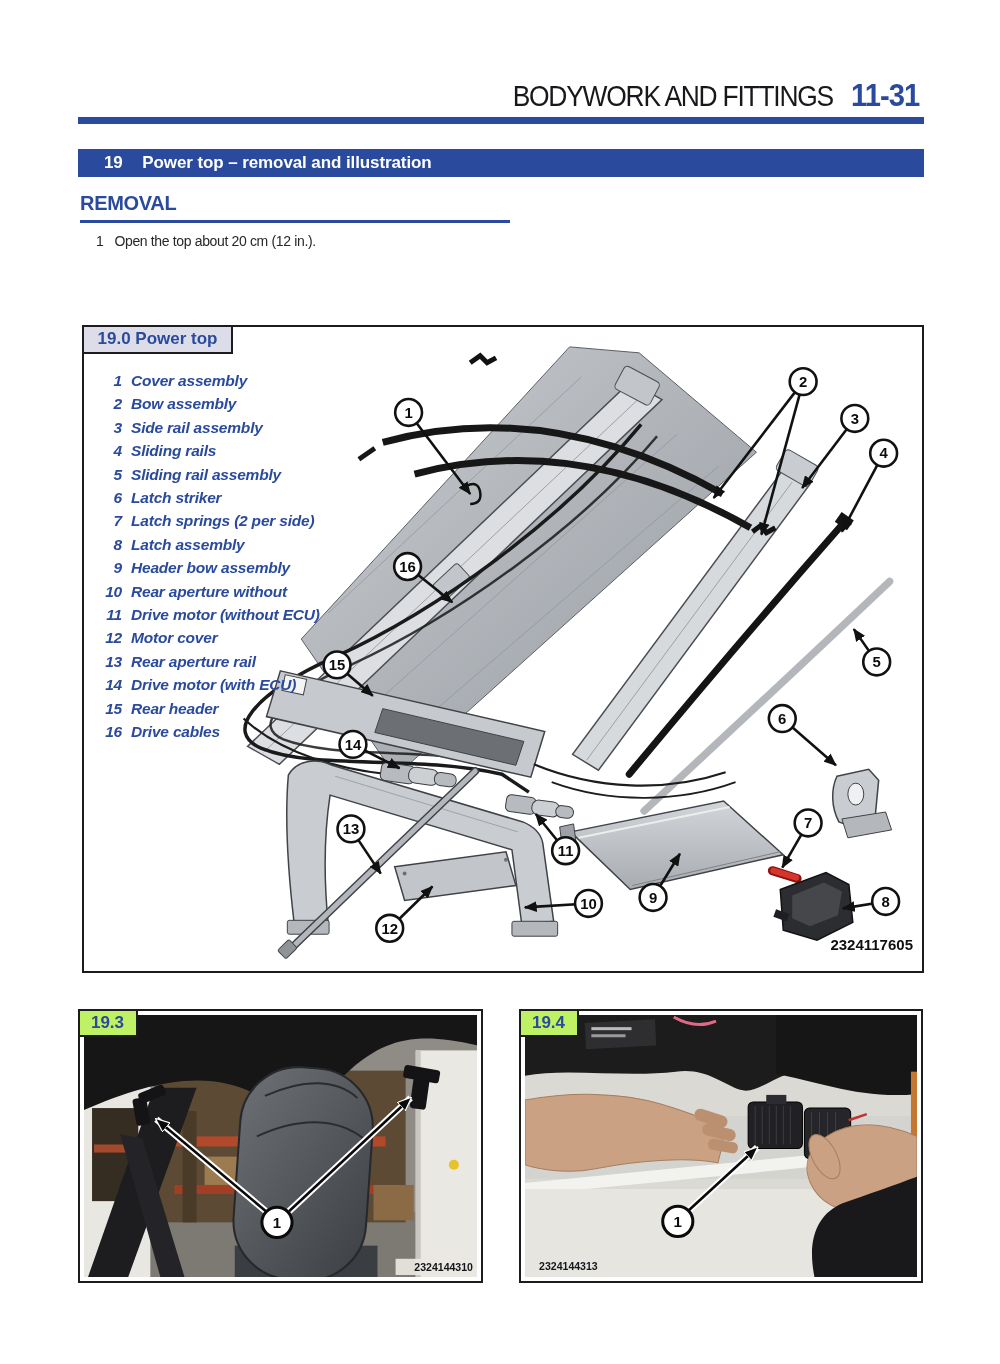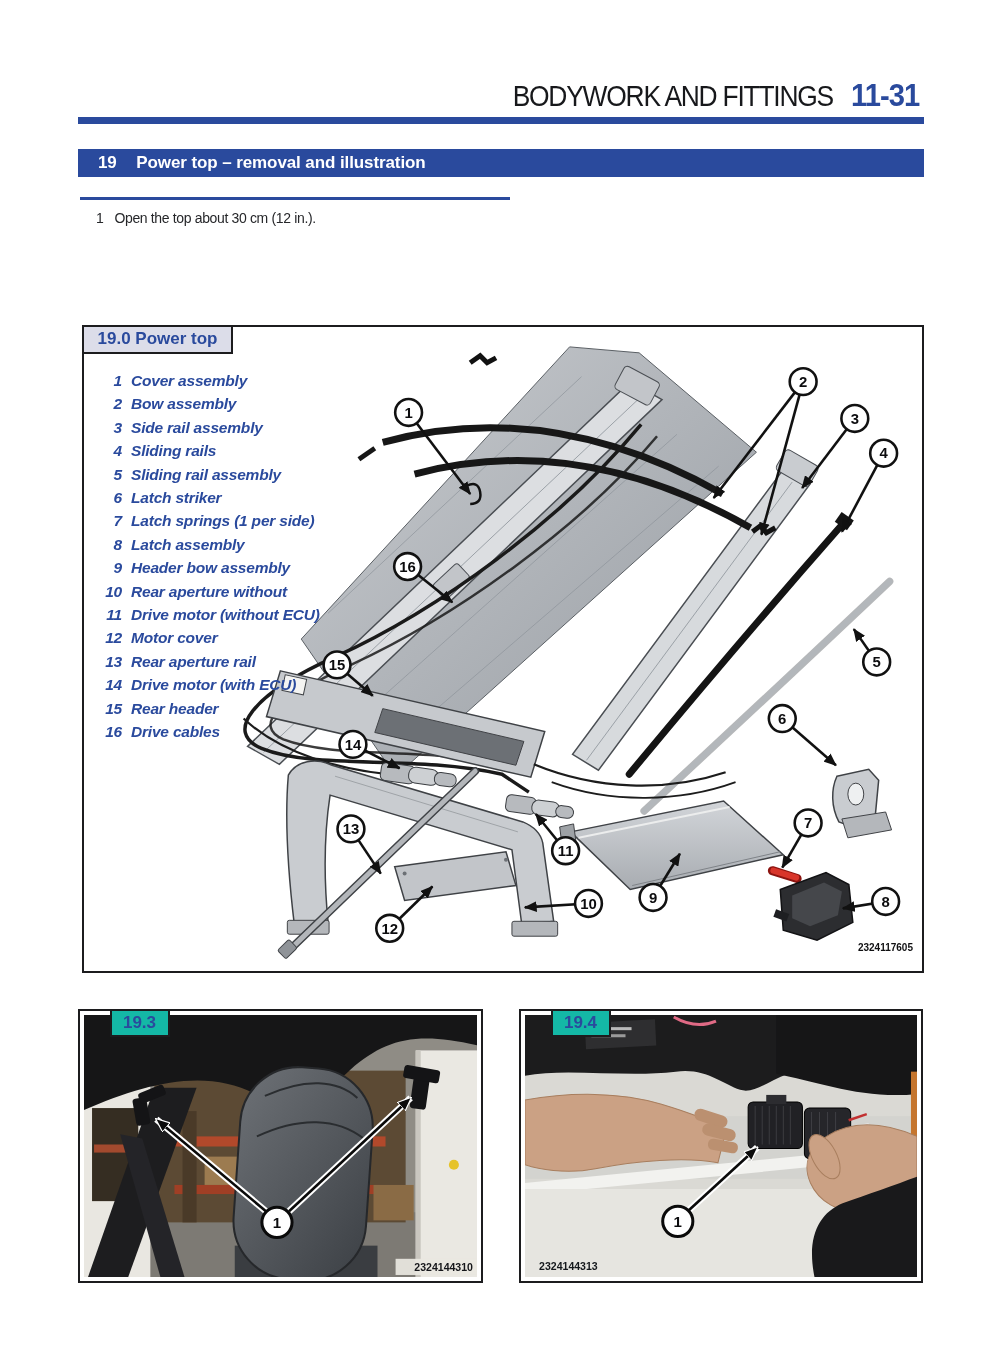--- a/index.html
+++ b/index.html
@@ -14,21 +14,21 @@
   .hdr{position:absolute;top:78px;right:76px;white-space:nowrap;}
   .hdr-title{display:inline-block;font-size:30px;font-weight:400;color:#17181b;
              letter-spacing:-1.4px;transform:scaleX(.88);transform-origin:right center;}
   .hdr-page{display:inline-block;font-size:31px;font-weight:700;color:var(--accent-blue);
             margin-left:14px;letter-spacing:-1px;transform:scaleX(.94);transform-origin:left center;}
   .hdr-rule{position:absolute;left:78px;right:76px;top:117px;height:7px;background:var(--accent-blue);}
 
   
   .banner{position:absolute;left:78px;right:76px;top:149px;height:28px;background:var(--accent-blue);
           color:#fff;font-weight:700;font-size:17px;line-height:28px;letter-spacing:-0.1px;}
-  .banner .bnum{margin-left:20px;}
+  .banner .bnum{margin-left:26px;}
   .banner .btitle{margin-left:15px;}
 
   
   .col-left{position:absolute;left:80px;top:192px;width:430px;}
   .col-right{position:absolute;left:519px;top:194px;width:395px;}
   .removal-h{color:var(--accent-blue);font-weight:700;font-size:20px;letter-spacing:-0.3px;}
   .removal-rule{height:3px;background:var(--accent-blue);margin-top:5px;margin-bottom:8px;}
   .step{margin:0;font-size:14px;line-height:20.5px;color:#26272a;text-indent:16px;letter-spacing:-0.35px;}
   .step .sn{margin-right:11px;}
 
@@ -36,30 +36,30 @@
   .figbox{position:absolute;left:82px;top:325px;width:842px;height:648px;
           border:2.5px solid #1c1c1e;box-sizing:border-box;background:#fff;}
   .figtab{position:absolute;left:-2.5px;top:-2.5px;height:29px;background:#dcdde9;
           border:2.5px solid #1c1c1e;box-sizing:border-box;color:var(--accent-blue);
           font-weight:700;font-size:17px;line-height:24px;padding:0 14px;white-space:nowrap;}
   .figsvg{position:absolute;left:0;top:0;width:100%;height:100%;}
   .parts{position:absolute;left:14px;top:42px;font-style:italic;}
   .part{font-weight:700;color:var(--accent-blue);font-size:15.5px;line-height:23.4px;
         letter-spacing:-0.2px;white-space:nowrap;}
   .part .pn{display:inline-block;width:24px;text-align:right;margin-right:9px;}
-  .figid{position:absolute;right:9px;bottom:18px;font-size:10px;font-weight:700;color:#101012;}
+  .figid{position:absolute;right:9px;bottom:18px;font-size:15px;font-weight:700;color:#101012;}
 
   
   .photobox{position:absolute;top:1009px;width:405px;height:274px;border:2.5px solid #1c1c1e;
             box-sizing:border-box;background:#fff;}
   #pb193{left:78px;}
   #pb194{left:519px;width:404px;}
-  .phototab{position:absolute;left:-2.5px;top:-2.5px;height:28px;width:60px;background:#14b8a6;
+  .phototab{position:absolute;left:-2.5px;top:-2.5px;height:28px;width:60px;background:#bef264;
             border:2.5px solid #1c1c1e;box-sizing:border-box;color:var(--accent-blue);
-            font-weight:700;font-size:17px;line-height:23px;text-align:center;margin-left:32px;}
+            font-weight:700;font-size:17px;line-height:23px;text-align:center;}
   .photo{position:absolute;left:4px;top:4px;right:4px;bottom:4px;}
   .photo svg{width:100%;height:100%;display:block;}
 
   .co-circle{fill:#fff;stroke:#111;stroke-width:2.6px;}
   .co-num{font-family:"Liberation Sans",sans-serif;font-size:15px;font-weight:700;fill:#0c0c0e;
           text-anchor:middle;}
   .arrow{stroke:#111;stroke-width:2.6px;fill:none;}
 </style>
 </head>
 <body>
@@ -71,22 +71,23 @@
     <span class="hdr-page">11-31</span>
   </div>
   <div class="hdr-rule"></div>
 
   <div class="banner">
     <span class="bnum">19</span>
     <span class="btitle">Power top – removal and illustration</span>
   </div>
 
   <div class="col-left">
+    <div class="removal-h">REMOVAL</div>
     <div class="removal-rule"></div>
-    <p class="step"><span class="sn">1</span><span>Open the top about 30 cm (12 in.).</span></p>
+    <p class="step"><span class="sn">1</span><span>Open the top about 20 cm (12 in.).</span></p>
   </div>
 
 
   <div class="figbox">
     <svg class="figsvg" viewBox="0 0 842 648">
       <defs>
         <linearGradient id="gcov" x1="0" y1="0" x2="1" y2="1">
           <stop offset="0" stop-color="#c9ccd0"></stop>
             <stop offset="1" stop-color="#969ba1"></stop>
         </linearGradient>
@@ -300,21 +301,21 @@
 
     <div class="figtab">19.0 Power top</div>
 
     <div class="parts">
       <div class="part"><span class="pn">1</span><span>Cover assembly</span></div>
       <div class="part"><span class="pn">2</span><span>Bow assembly</span></div>
       <div class="part"><span class="pn">3</span><span>Side rail assembly</span></div>
       <div class="part"><span class="pn">4</span><span>Sliding rails</span></div>
       <div class="part"><span class="pn">5</span><span>Sliding rail assembly</span></div>
       <div class="part"><span class="pn">6</span><span>Latch striker</span></div>
-      <div class="part"><span class="pn">7</span><span>Latch springs (1 per side)</span></div>
+      <div class="part"><span class="pn">7</span><span>Latch springs (2 per side)</span></div>
       <div class="part"><span class="pn">8</span><span>Latch assembly</span></div>
       <div class="part"><span class="pn">9</span><span>Header bow assembly</span></div>
       <div class="part"><span class="pn">10</span><span>Rear aperture without</span></div>
       <div class="part"><span class="pn">11</span><span>Drive motor (without ECU)</span></div>
       <div class="part"><span class="pn">12</span><span>Motor cover</span></div>
       <div class="part"><span class="pn">13</span><span>Rear aperture rail</span></div>
       <div class="part"><span class="pn">14</span><span>Drive motor (with ECU)</span></div>
       <div class="part"><span class="pn">15</span><span>Rear header</span></div>
       <div class="part"><span class="pn">16</span><span>Drive cables</span></div>
     </div>

